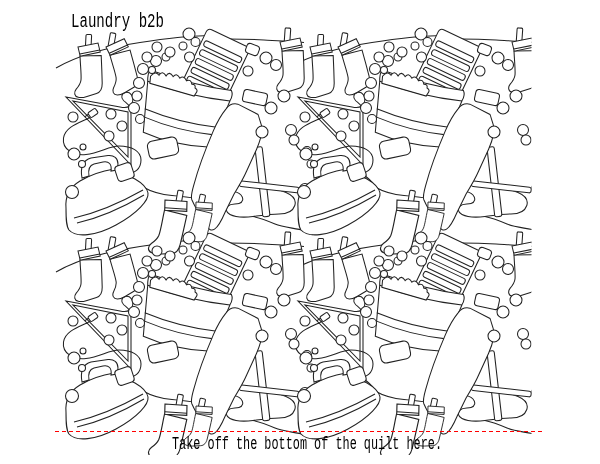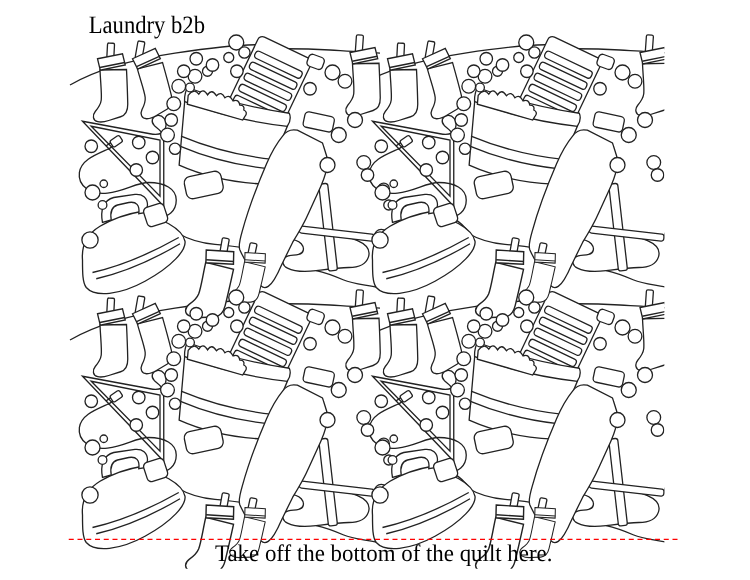--- a/index.html
+++ b/index.html
@@ -1,16 +1,16 @@
 <!DOCTYPE html>
 <html><head>
 <meta charset="utf-8">
 <style>
 html,body{margin:0;padding:0;background:#fff;width:600px;height:464px;overflow:hidden}
-.wrap{position:relative;width:600px;height:464px;font-family:Liberation Serif, serif}
+.wrap{position:relative;width:600px;height:464px;font-family:Liberation Mono, monospace}
 svg{position:absolute;left:0;top:0}
 </style>
 </head>
 <body>
 <div class="wrap">
 <svg width="600" height="464" viewBox="0 0 600 464">
 <defs>
 <clipPath id="cp">
           <rect x="0" y="0" width="531.5" height="456"></rect>
         </clipPath>

